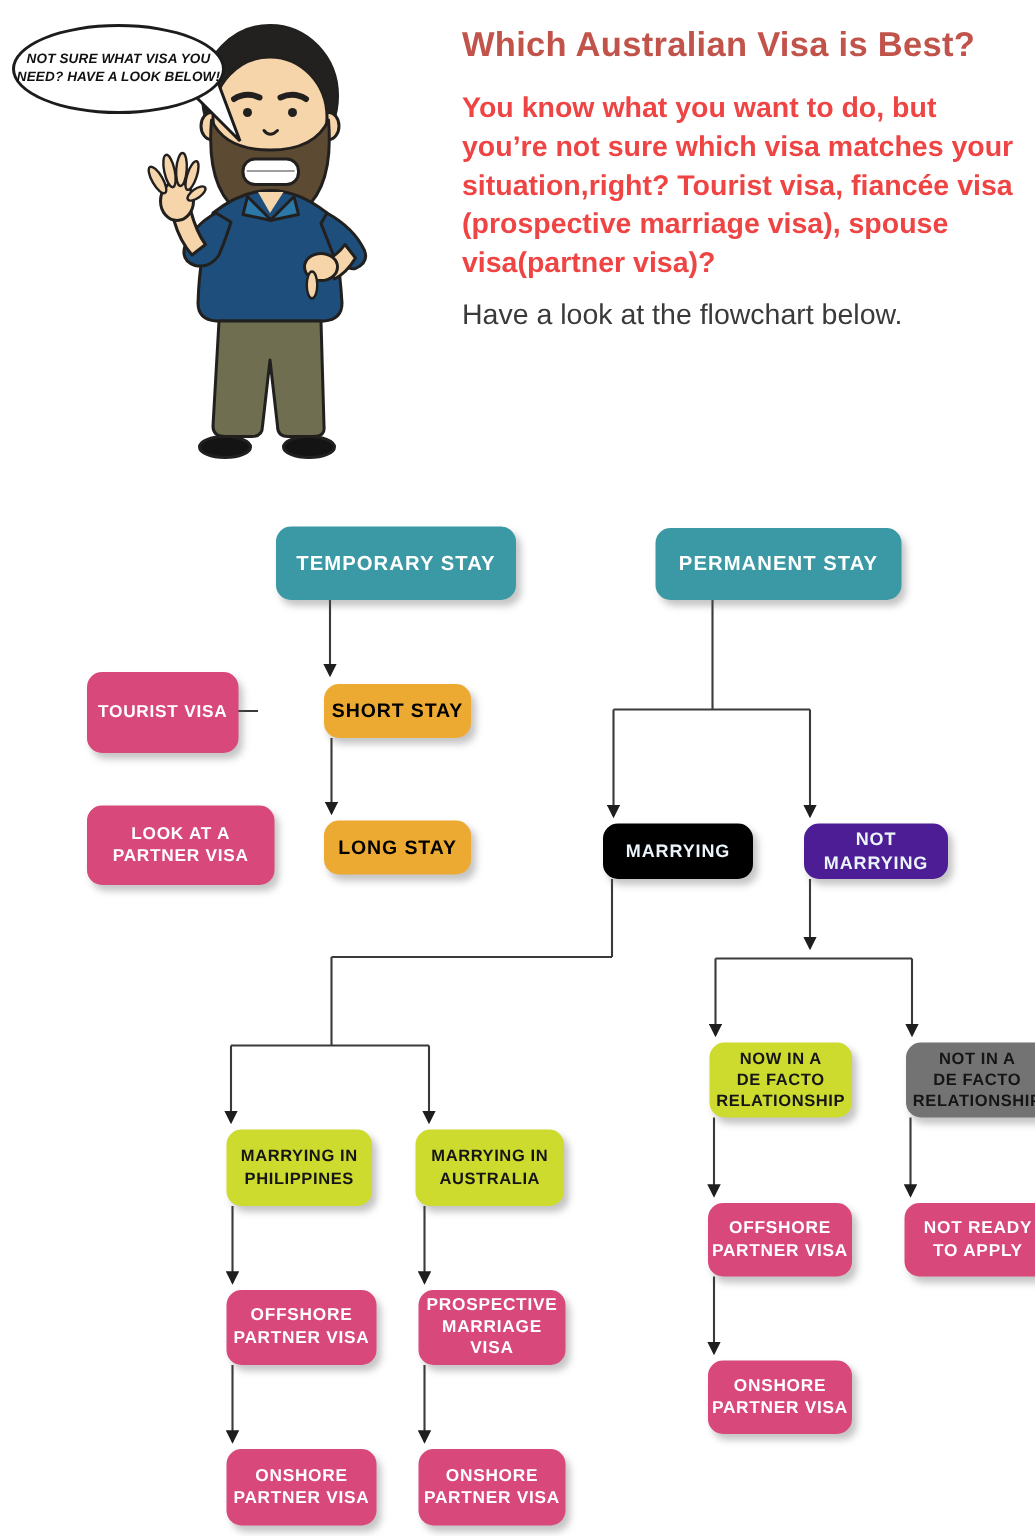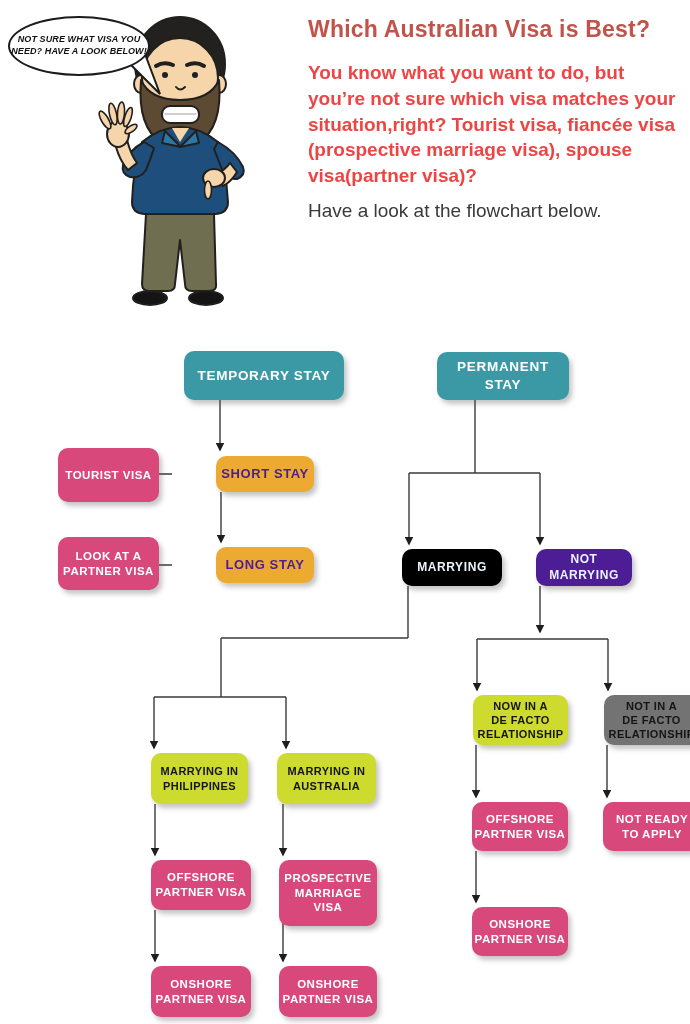--- a/index.html
+++ b/index.html
@@ -32,21 +32,21 @@
   
   .connectors { position:absolute; left:0; top:0; z-index:1; pointer-events:none; }
   .node {
     position:absolute; z-index:2; border-radius:10px;
     display:flex; align-items:center; justify-content:center; text-align:center;
     font-weight:bold; white-space:pre-line; line-height:1.3;
     box-shadow:3px 4px 5px rgba(90,90,90,0.35); padding:2px;margin-left:44px;
   }
   .node.teal   { color:#fff; font-size:13.5px; letter-spacing:0.7px; }
   .node.blue   { color:#eaf4fa; font-size:12px; letter-spacing:0.6px; }
-  .node.amber  { color:#4c1d95; font-size:13px; letter-spacing:0.6px; }
+  .node.amber  { color:#000000; font-size:13px; letter-spacing:0.6px; }
   .node.pink   { color:#fff; font-size:11.5px; letter-spacing:0.5px; }
   .node.yellow { color:#151515; font-size:11px; letter-spacing:0.4px; }
 </style>
 </head>
 <body>
 
 <div id="page">
 
   <svg class="character" width="210" height="300" viewBox="0 0 210 300">
     <g stroke="#22201e" stroke-width="2" stroke-linejoin="round" stroke-linecap="round">
@@ -149,41 +149,41 @@
       <line x1="476" y1="851" x2="476" y2="902" marker-end="url(#arw)"></line>
 
       <line x1="155" y1="804" x2="155" y2="855" marker-end="url(#arw)"></line>
       <line x1="283" y1="804" x2="283" y2="855" marker-end="url(#arw)"></line>
       <line x1="155" y1="910" x2="155" y2="961" marker-end="url(#arw)"></line>
       <line x1="283" y1="910" x2="283" y2="961" marker-end="url(#arw)"></line>
     </g>
   </svg>
 
   <div class="node teal" style="left: 140px; top: 351px; width: 160px; height: 49px; background: rgb(58, 153, 165);">TEMPORARY STAY</div>
-  <div class="node teal" style="left: 393px; top: 352px; width: 132px; height: 48px; background: rgb(58, 153, 165);">PERMANENT STAY</div>
+  <div class="node teal" style="left: 393px; top: 352px; width: 164px; height: 48px; background: rgb(58, 153, 165);">PERMANENT STAY</div>
   <div class="node amber" style="left: 172px; top: 456px; width: 98px; height: 36px; background: rgb(237, 170, 51);">SHORT STAY</div>
   <div class="node pink" style="left: 14px; top: 448px; width: 101px; height: 54px; background: rgb(216, 72, 123);">TOURIST VISA</div>
   <div class="node amber" style="left: 172px; top: 547px; width: 98px; height: 36px; background: rgb(237, 170, 51);">LONG STAY</div>
-  <div class="node pink" style="left: 14px; top: 537px; width: 101px; height: 53px; background: rgb(216, 72, 123);">LOOK AT A
+  <div class="node pink" style="left: 14px; top: 537px; width: 125px; height: 53px; background: rgb(216, 72, 123);">LOOK AT A
 PARTNER VISA</div>
   <div class="node blue" style="left: 358px; top: 549px; width: 100px; height: 37px; background: #000000;">MARRYING</div>
   <div class="node blue" style="left: 492px; top: 549px; width: 96px; height: 37px; background: #4c1d95;">NOT MARRYING</div>
   <div class="node yellow" style="left: 107px; top: 753px; width: 97px; height: 51px; background: rgb(205, 218, 46);">MARRYING IN
 PHILIPPINES</div>
   <div class="node yellow" style="left: 233px; top: 753px; width: 99px; height: 51px; background: rgb(205, 218, 46);">MARRYING IN
 AUSTRALIA</div>
   <div class="node yellow" style="left: 429px; top: 695px; width: 95px; height: 50px; background: rgb(205, 218, 46);">NOW IN A
 DE FACTO
 RELATIONSHIP</div>
   <div class="node yellow" style="left: 560px; top: 695px; width: 95px; height: 50px; background: #737373;">NOT IN A
 DE FACTO
 RELATIONSHIP</div>
   <div class="node pink" style="left: 107px; top: 860px; width: 100px; height: 50px; background: rgb(216, 72, 123);">OFFSHORE
 PARTNER VISA</div>
-  <div class="node pink" style="left: 235px; top: 860px; width: 98px; height: 66px; background: rgb(216, 72, 123);">PROSPECTIVE
+  <div class="node pink" style="left: 235px; top: 860px; width: 98px; height: 50px; background: rgb(216, 72, 123);">PROSPECTIVE
 MARRIAGE VISA</div>
   <div class="node pink" style="left: 428px; top: 802px; width: 96px; height: 49px; background: rgb(216, 72, 123);">OFFSHORE
 PARTNER VISA</div>
   <div class="node pink" style="left: 559px; top: 802px; width: 98px; height: 49px; background: rgb(216, 72, 123);">NOT READY
 TO APPLY</div>
   <div class="node pink" style="left: 107px; top: 966px; width: 100px; height: 51px; background: rgb(216, 72, 123);">ONSHORE
 PARTNER VISA</div>
   <div class="node pink" style="left: 235px; top: 966px; width: 98px; height: 51px; background: rgb(216, 72, 123);">ONSHORE
 PARTNER VISA</div>
   <div class="node pink" style="left: 428px; top: 907px; width: 96px; height: 49px; background: rgb(216, 72, 123);">ONSHORE

